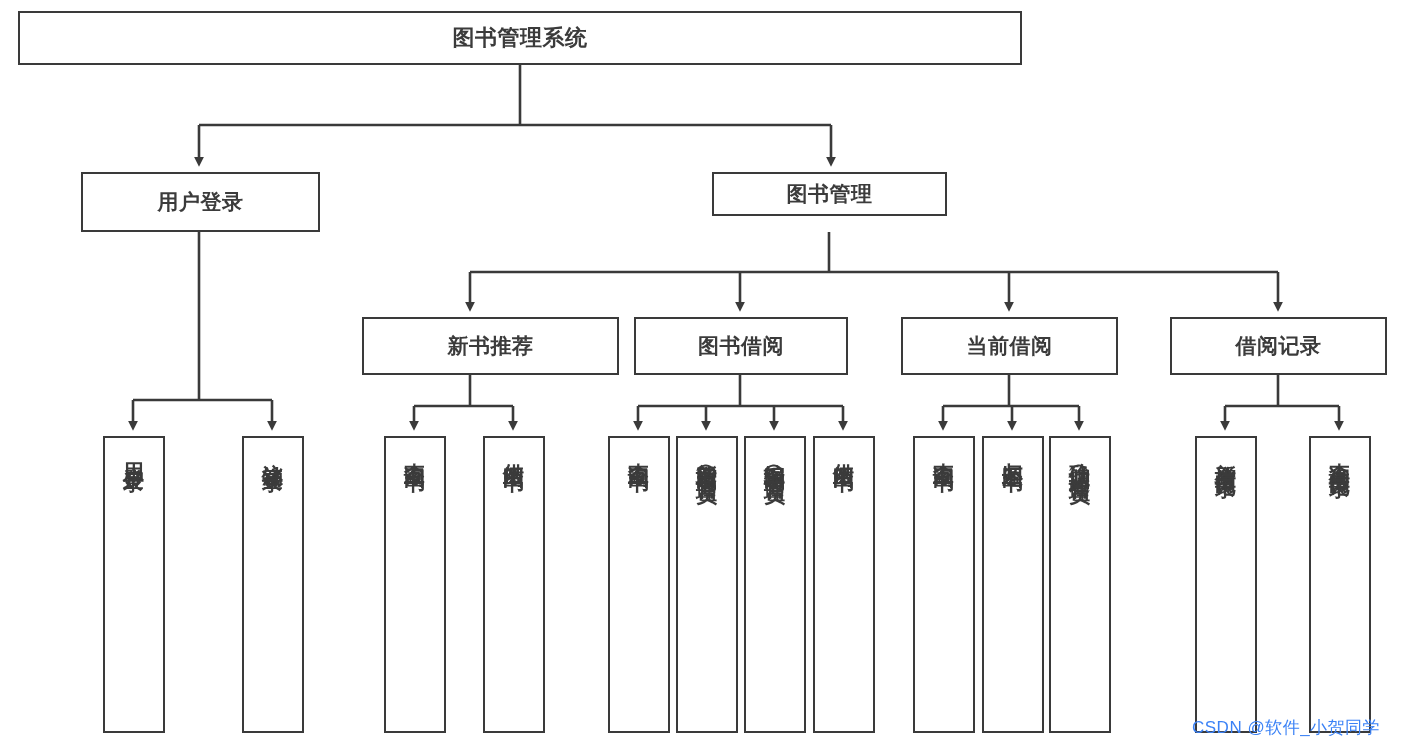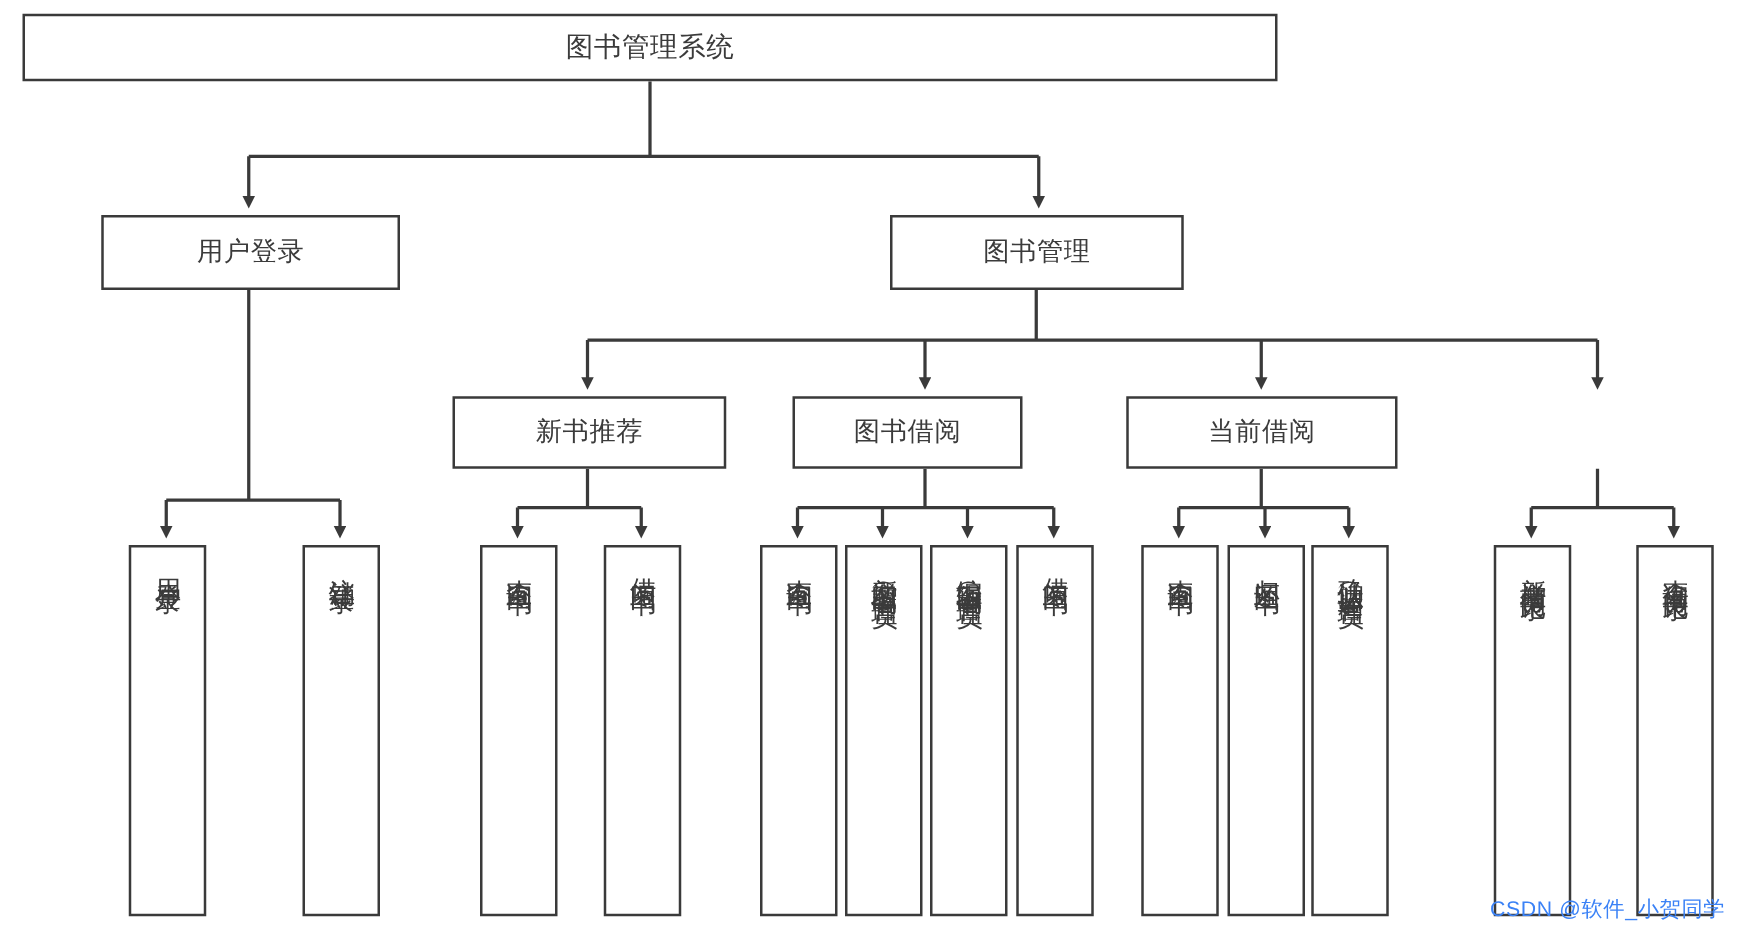--- a/index.html
+++ b/index.html
@@ -35,20 +35,21 @@
     align-items: center;
     justify-content: center;
     color: #3b3b3b;
     text-align: center;
   }
   .node-label {
     display: block;
     line-height: 1.18;
     letter-spacing: 0.5px;
     color: #3b3b3b;
+    font-weight: bold;
   }
   
   .node.horiz .node-label {
     font-size: 21px;
     writing-mode: horizontal-tb;
   }
   .node.root .node-label {
     font-size: 22px;
   }
   
@@ -131,36 +132,39 @@
   </svg>
 
   <div class="node horiz root" style="left:18px; top:11px; width:1004px; height:54px;">
     <span class="node-label">图书管理系统</span>
   </div>
 
   <div class="node horiz" style="left:81px; top:172px; width:239px; height:60px;">
     <span class="node-label">用户登录</span>
   </div>
 
-  <div class="node horiz" style="left:712px; top:172px; width:235px; height:60px;">
+  <div class="node horiz" style="left:712px; top:172px; width:235px; height:44px;">
     <span class="node-label">图书管理</span>
   </div>
 
-  <div class="node horiz" style="left:362px; top:317px; width:219px; height:58px;">
+  <div class="node horiz" style="left:362px; top:317px; width:257px; height:58px;">
     <span class="node-label">新书推荐</span>
   </div>
 
-  <div class="node horiz" style="left:634px; top:317px; width:184px; height:58px;">
+  <div class="node horiz" style="left:634px; top:317px; width:214px; height:58px;">
     <span class="node-label">图书借阅</span>
   </div>
 
   <div class="node horiz" style="left:901px; top:317px; width:217px; height:58px;text-align:right;">
     <span class="node-label">当前借阅</span>
   </div>
 
+  <div class="node horiz" style="left:1170px; top:317px; width:217px; height:58px;">
+    <span class="node-label">借阅记录</span>
+  </div>
 
   <div class="node vert" style="left:103px; top:436px; width:62px; height:297px;">
     <span class="node-label">用户登录</span>
   </div>
 
   <div class="node vert" style="left:242px; top:436px; width:62px; height:297px;">
     <span class="node-label">注销登录</span>
   </div>
 
   <div class="node vert" style="left:384px; top:436px; width:62px; height:297px;">

